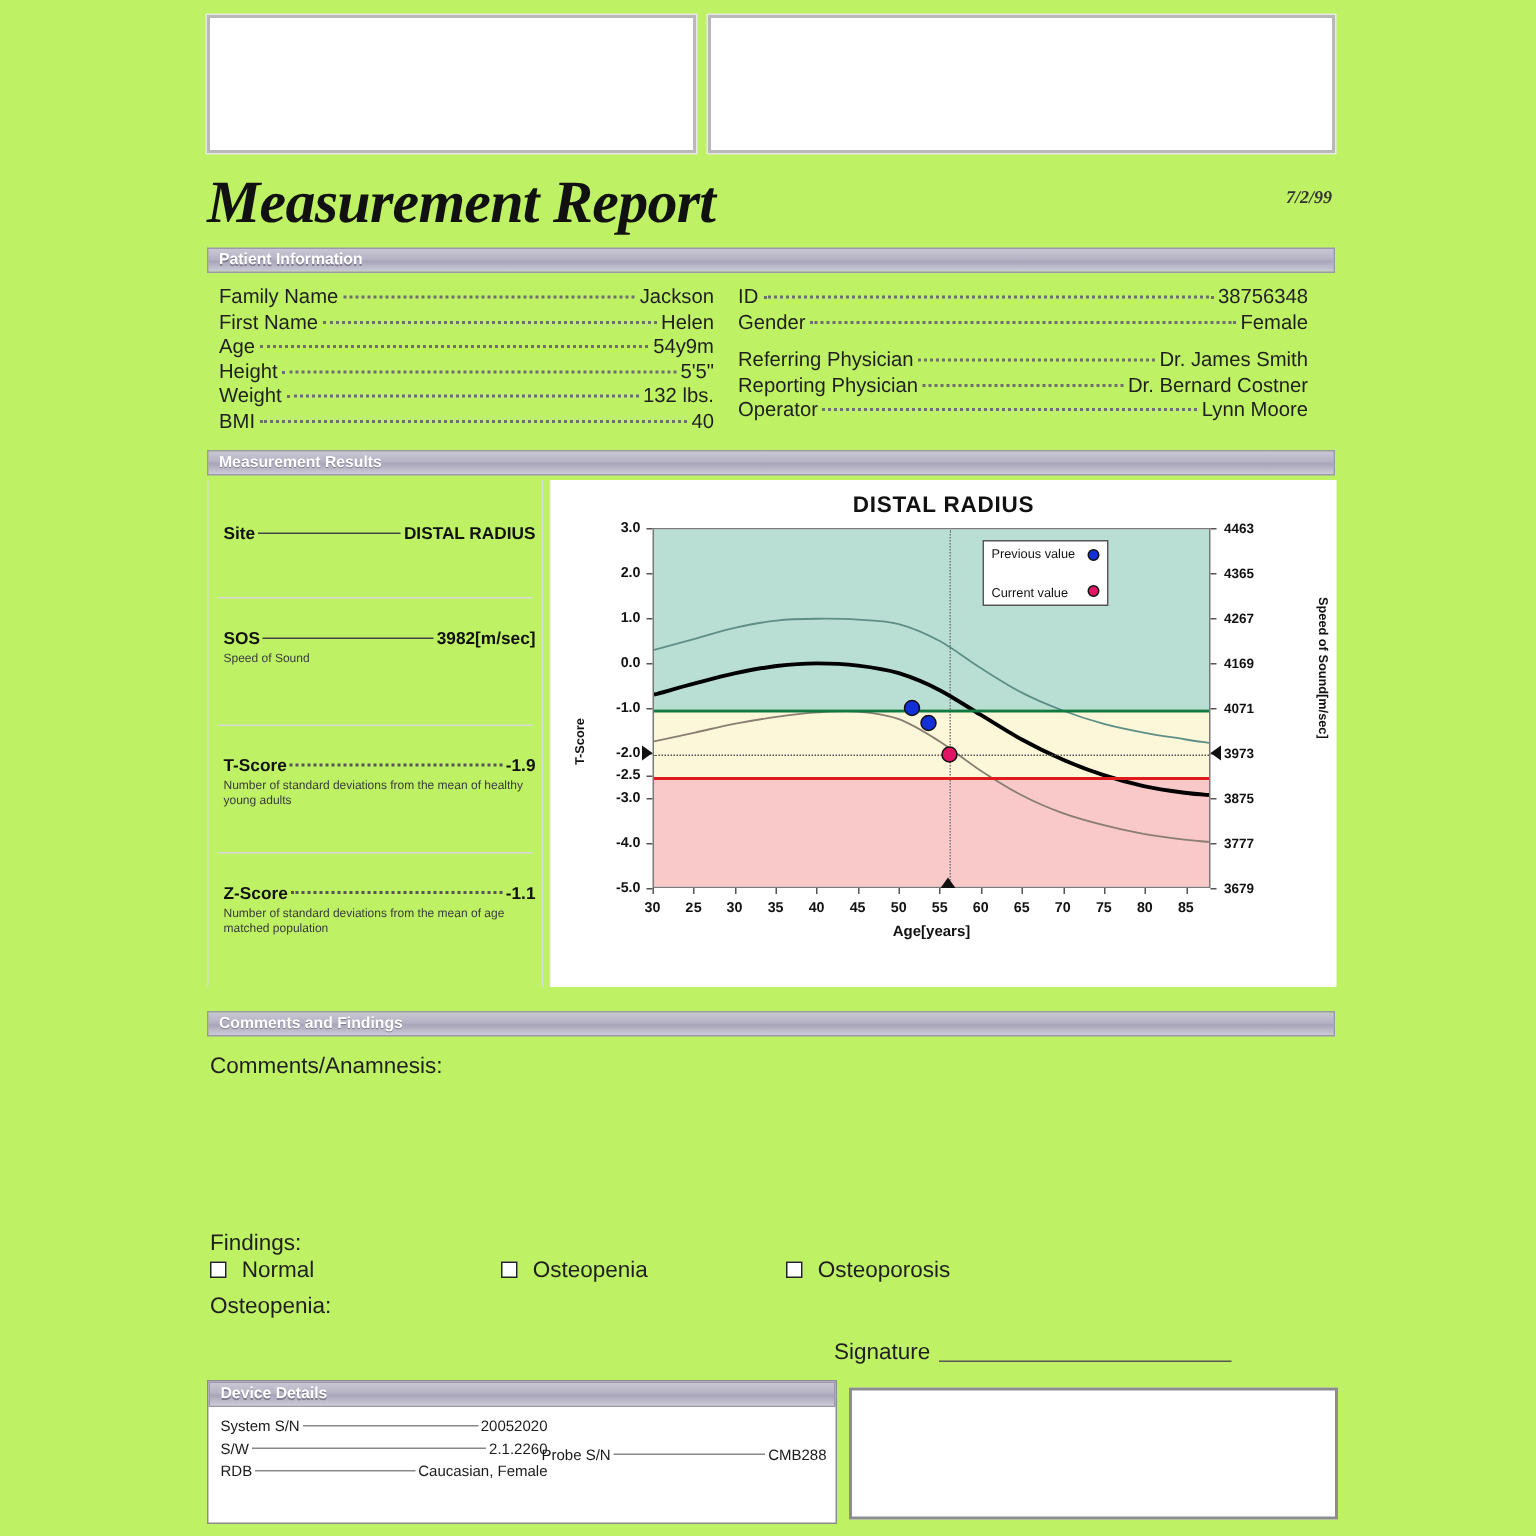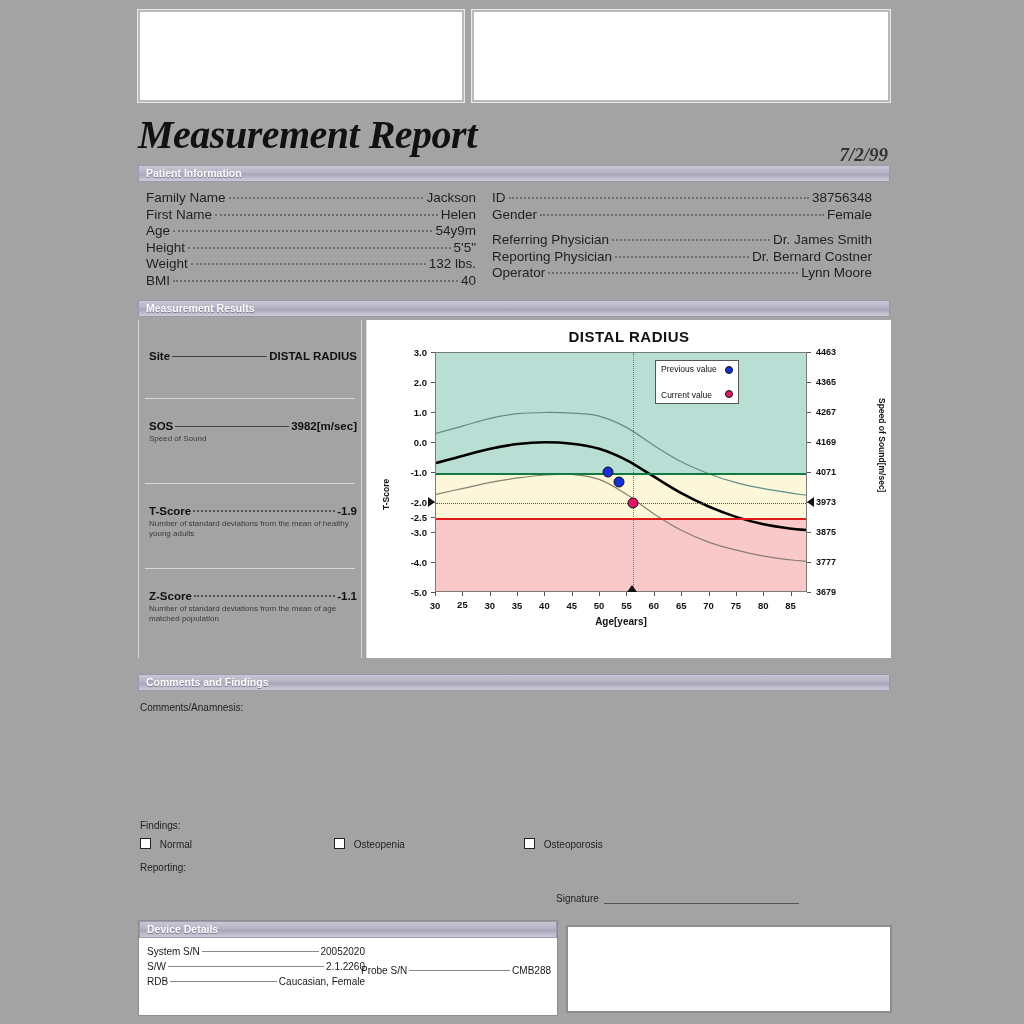--- a/index.html
+++ b/index.html
@@ -1,30 +1,30 @@
 <!DOCTYPE html>
 <html><head>
 <meta charset="utf-8">
 <style>
   html,body{margin:0;padding:0;background:#ffffff;}
   body{width:1024px;height:1024px;font-family:"Liberation Sans",sans-serif;color:#1a1a1a;overflow:hidden;}
-  .page{position:relative;width:1024px;height:1024px;background:#a3a3a3;}
+  .page{position:relative;width:1024px;height:1024px;background:#bef264;}
 
   
   .topboxes{position:absolute;left:138px;top:10px;width:752px;height:92px;display:flex;gap:8px;}
   .topbox{background:#fff;border:2px solid #b9b9b9;box-shadow:0 0 0 1px #e8e8e8;}
   .topbox.left{width:322px;}
   .topbox.right{flex:1;}
 
   
   .titlerow{position:absolute;left:138px;top:112px;width:752px;height:46px;}
   .maintitle{font-family:"Liberation Serif",serif;font-weight:bold;font-style:italic;
     font-size:40px;letter-spacing:-0.5px;color:#111;line-height:46px;}
   .repdate{position:absolute;right:2px;top:12px;font-family:"Liberation Serif",serif;
-    font-style:italic;font-weight:bold;font-size:19px;color:#333;margin-top:20px;}
+    font-style:italic;font-weight:bold;font-size:12px;color:#333;}
 
   
   .secbar{position:absolute;height:17px;
     background:linear-gradient(to bottom,#c9c7d4 0%,#b5b2c4 45%,#a8a5ba 55%,#cecbd8 100%);
     border:1px solid #9b98ad;box-sizing:border-box;}
   .secbar span{display:block;color:#ffffff;font-size:10.5px;font-weight:bold;
     line-height:15px;padding-left:7px;text-shadow:0 1px 0 rgba(120,118,135,.9);}
 
   
   .pinfo{position:absolute;left:138px;top:190px;width:752px;font-size:13.5px;color:#1f1f1f;}
@@ -95,21 +95,21 @@
   .xlabel{position:absolute;font-size:10px;font-weight:bold;color:#111;text-align:center;}
   .marker-tri{position:absolute;width:0;height:0;border-left:5px solid transparent;
     border-right:5px solid transparent;}
   .tri-up{border-bottom:7px solid #111;}
   .tri-left{width:0;height:0;border-top:5px solid transparent;
     border-bottom:5px solid transparent;border-right:7px solid #111;border-left:none;}
   .tri-right{width:0;height:0;border-top:5px solid transparent;
     border-bottom:5px solid transparent;border-left:7px solid #111;border-right:none;}
 
   
-  .cmt{position:absolute;left:140px;font-size:10px;color:#1f1f1f;}
+  .cmt{position:absolute;left:140px;font-size:15px;color:#1f1f1f;}
   .chk{width:11px;height:11px;border:1.5px solid #222;display:inline-block;
     vertical-align:-1px;margin-right:6px;box-sizing:border-box;background:#fff;}
   .sigline{display:inline-block;width:195px;border-bottom:1.5px solid #555;
     vertical-align:-2px;margin-left:2px;}
 
   
   .devbox{position:absolute;left:138px;top:920px;width:420px;height:96px;
     border:1.5px solid #8d8d8d;background:#fff;box-sizing:border-box;}
   .devbody{position:absolute;left:0;top:19px;width:100%;padding:6px 8px 0 8px;box-sizing:border-box;}
   .drow{display:flex;align-items:baseline;font-size:10px;color:#1a1a1a;
@@ -381,21 +381,21 @@
   </div>
   <div class="cmt" style="top:838px;left:334px;">
     <span class="chk"></span>
     <span>Osteopenia</span>
   </div>
   <div class="cmt" style="top:838px;left:524px;">
     <span class="chk"></span>
     <span>Osteoporosis</span>
   </div>
 
-  <div class="cmt" style="top:862px;">Reporting:</div>
+  <div class="cmt" style="top:862px;">Osteopenia:</div>
   <div class="cmt" style="top:880px;width:740px;height:14px;"></div>
 
   <div class="cmt" style="top:893px;left:556px;text-align:center;">
     <span>Signature</span>
     <span class="sigline"></span>
   </div>
 
   <div class="devbox">
     <div class="secbar" style="left:0;top:0;width:100%;">
       <span>Device Details</span>

